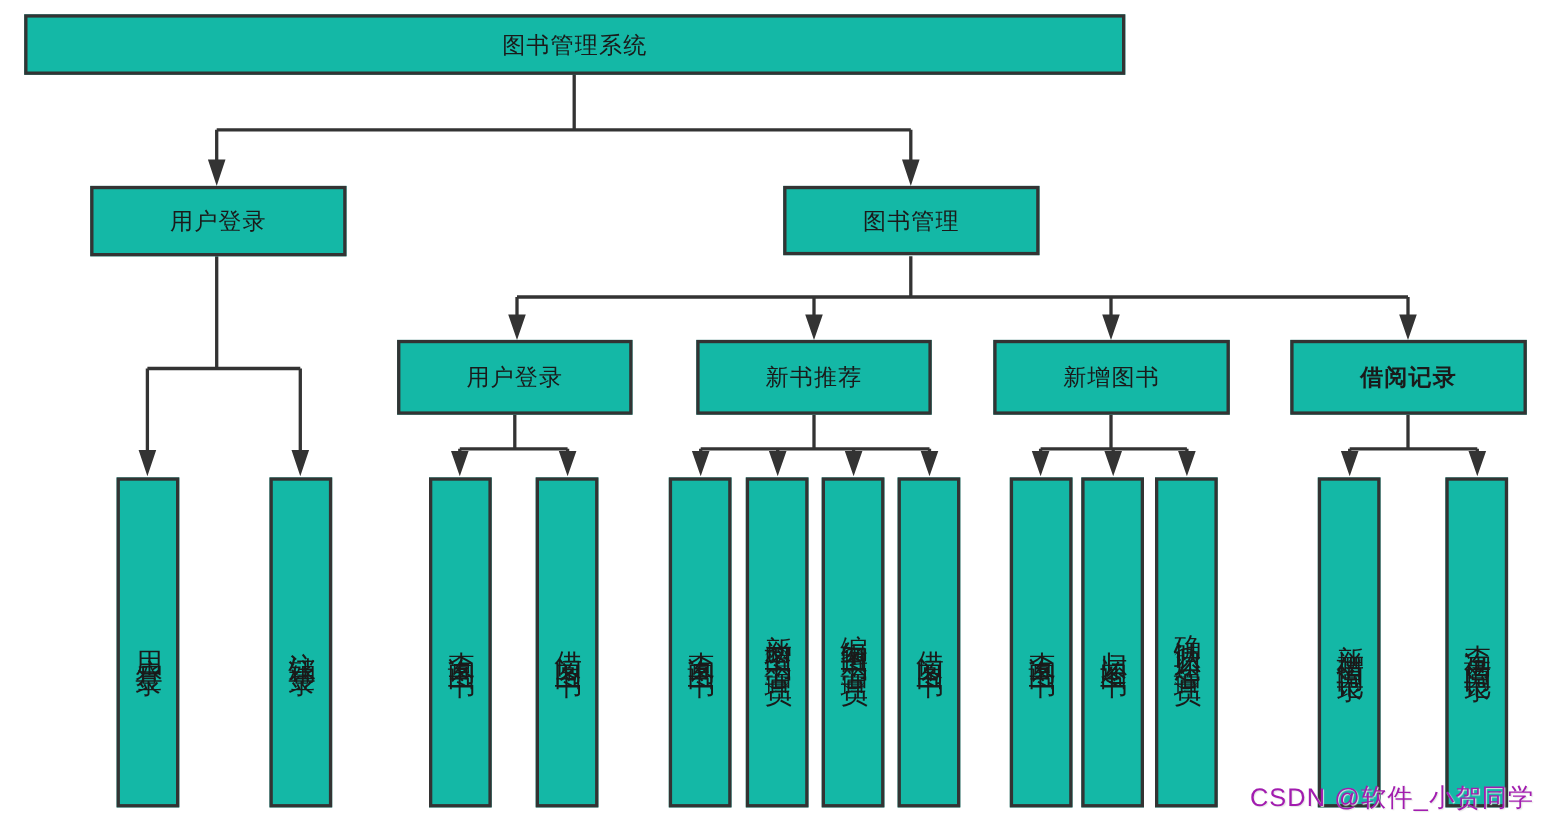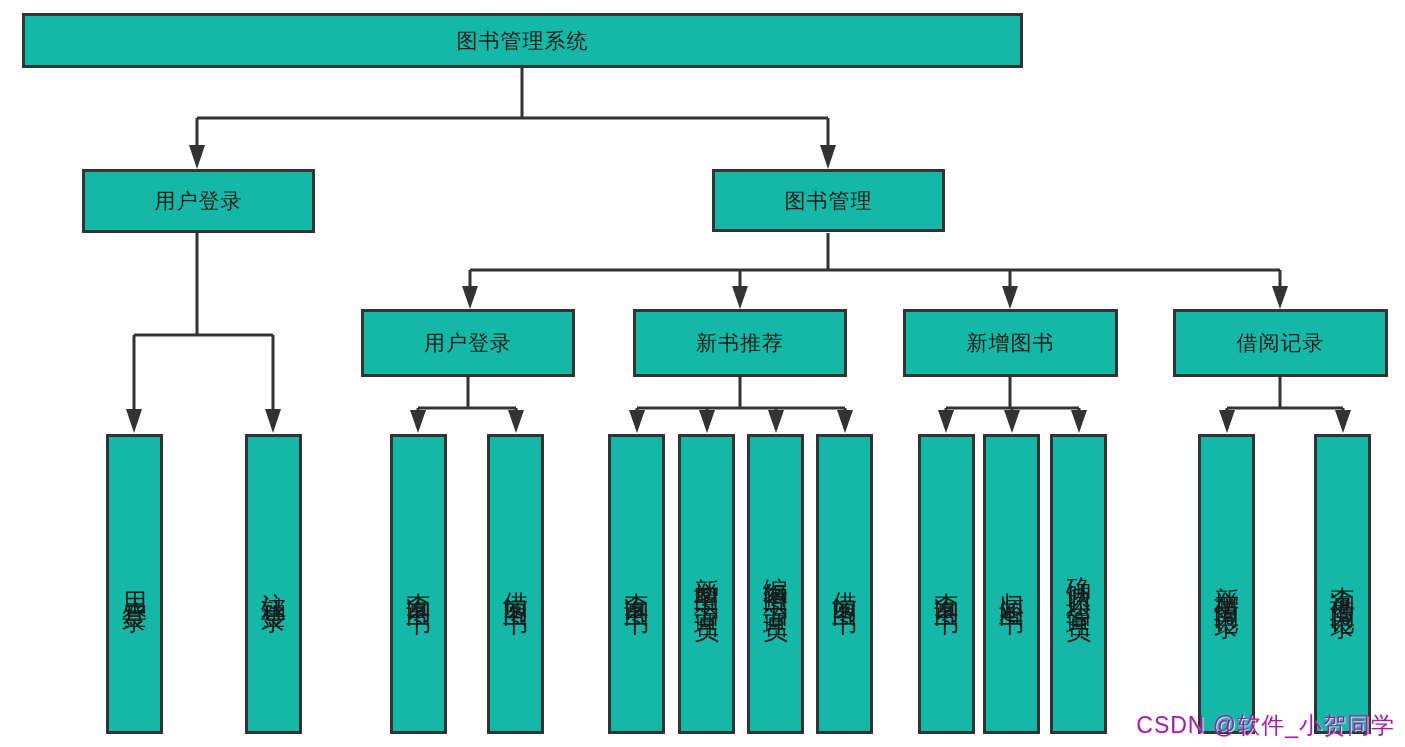--- a/index.html
+++ b/index.html
@@ -38,21 +38,21 @@
   }
   
   .n-root   { left: 22px;   top: 13px;  width: 1001px; height: 55px; }
   
   .n-login  { left: 82px;   top: 169px; width: 233px;  height: 64px; }
   .n-mgmt   { left: 712px;  top: 169px; width: 233px;  height: 63px; }
   
   .n-rec    { left: 361px;  top: 309px; width: 214px;  height: 68px; }
   .n-borrow { left: 633px;  top: 309px; width: 214px;  height: 68px; }
   .n-cur    { left: 903px;  top: 309px; width: 215px;  height: 68px; }
-  .n-hist   { left: 1173px; top: 309px; width: 215px;  height: 68px; }
+  .n-hist   { left: 1173px; top: 309px; width: 215px;  height: 68px; font-weight: bold; }
   
   .leaf { top: 434px; width: 57px; height: 300px; }
   .l-a1 { left: 106px; }
   .l-a2 { left: 245px; }
   .l-b1 { left: 390px; }
   .l-b2 { left: 487px; }
   .l-c1 { left: 608px; }
   .l-c2 { left: 678px; }
   .l-c3 { left: 747px; }
   .l-c4 { left: 816px; }

